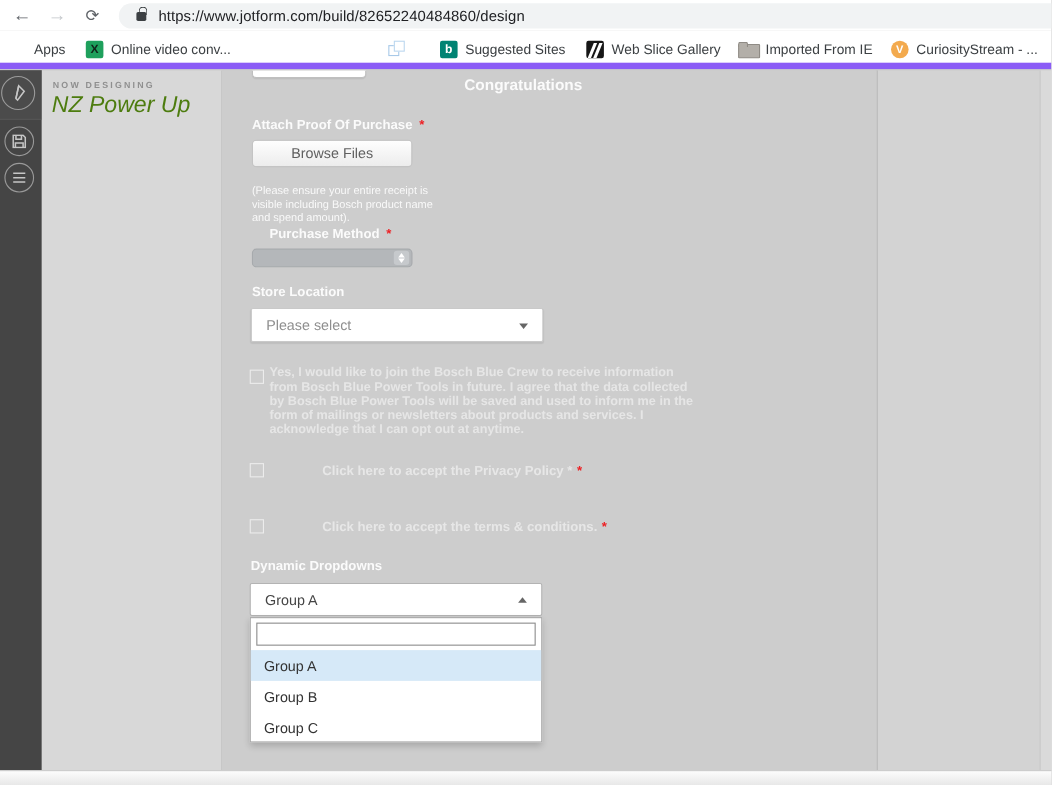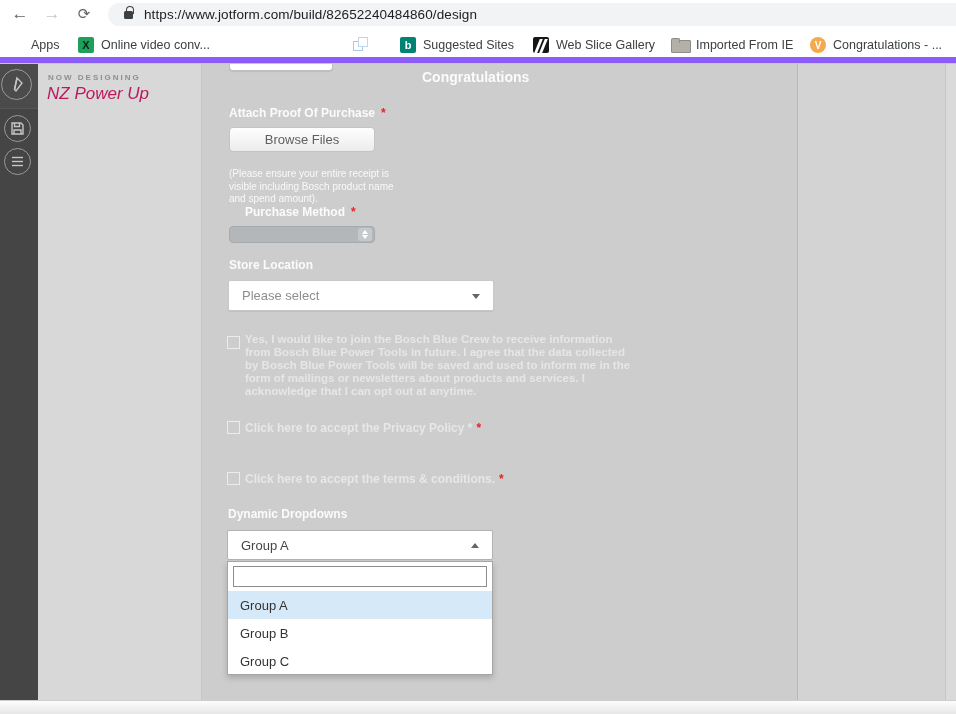--- a/index.html
+++ b/index.html
@@ -59,21 +59,21 @@
                 display:flex; align-items:center; justify-content:center; cursor:pointer; }
   .cb-pen    { left:1px; top:5px;  width:31px; height:31px; }
   .cb-save   { left:4px; top:51px; width:27px; height:27px; }
   .cb-menu   { left:4px; top:84px; width:27px; height:27px; }
   .circle-btn svg { stroke:#c6c6c6; fill:none; stroke-width:1.4; }
 
   .left-panel { position:absolute; left:38px; top:0; width:164px; height:637px; background:#d8d8d8;
                 border-right:1px solid #c6c6c6; }
   .now-designing { position:absolute; left:10px; top:9px; font-size:8px; font-weight:700;
                    letter-spacing:2px; color:#8f8f8f; }
-  .form-name { position:absolute; left:9px; top:20px; font-size:17px; font-style:italic; color:#be185d; }
+  .form-name { position:absolute; left:9px; top:20px; font-size:21px; font-style:italic; color:#4d7c0f; }
 
   .form-canvas { position:absolute; left:203px; top:0; width:593px; height:637px; background:#cdcdcd; }
 
   .partial-input { position:absolute; left:26px; top:0; width:104px; height:7px; background:#fff;
                    border:1px solid #bfbfbf; border-top:none; border-radius:0 0 4px 4px;
                    box-shadow:0 1px 1px rgba(0,0,0,.08); }
   .congrats { position:absolute; left:219px; top:5px; font-size:14px; font-weight:700; color:#fbfbfb; }
 
   .w-label { position:absolute; font-size:12px; font-weight:700; color:#fbfbfb; white-space:nowrap; }
   .req { color:#ed2024; font-weight:700; margin-left:6px; }
@@ -97,21 +97,21 @@
 
   .store-select { position:absolute; left:25px; top:216px; width:266px; height:31px; background:#fff;
                   border:1px solid #c9c9c9; border-radius:2px; box-shadow:0 1px 1px rgba(0,0,0,.07);
                   display:flex; align-items:center; cursor:pointer; }
   .store-select .ph { margin-left:13px; font-size:13px; color:#8e8e8e; }
   .caret-dn { position:absolute; right:13px; top:13px; width:0; height:0;
               border-left:4px solid transparent; border-right:4px solid transparent; border-top:5px solid #666; }
   .caret-up { position:absolute; right:13px; top:12px; width:0; height:0;
               border-left:4px solid transparent; border-right:4px solid transparent; border-bottom:5px solid #666; }
 
-  .faded-row { position:absolute; color:rgba(255,255,255,.52); }
+  .faded-row { position:absolute; color:rgba(255,255,255,.52);margin-left:48px; }
   .chk { position:absolute; width:13px; height:13px; border:1px solid rgba(255,255,255,.62); background:transparent; cursor:pointer; }
   .consent-chk { left:24px; top:272px; }
   .consent-txt { position:absolute; left:42px; top:269px; width:392px; font-size:11.5px; font-weight:700;
                  line-height:13px; color:rgba(255,255,255,.5); }
   .privacy-chk { left:24px; top:357px; }
   .privacy-lbl { left:42px; top:357px; font-size:12px; font-weight:700; }
   .terms-chk   { left:24px; top:408px; }
   .terms-lbl   { left:42px; top:408px; font-size:12px; font-weight:700; }
   .faded-row .req { margin-left:4px; }
 
@@ -180,21 +180,21 @@
     <div class="bm" style="left:533px">
       <span class="ic ic-slice"></span>
       <span class="bm-label">Web Slice Gallery</span>
     </div>
     <div class="bm" style="left:671px">
       <span class="ic ic-folder"></span>
       <span class="bm-label">Imported From IE</span>
     </div>
     <div class="bm" style="left:810px">
       <span class="ic ic-curio">V</span>
-      <span class="bm-label">Congratulations - ...</span>
+      <span class="bm-label">CuriosityStream - ...</span>
     </div>
   </div>
 
   <div class="content">
 
     <div class="dark-sidebar">
       <div class="side-sec-top"></div>
       <div class="circle-btn cb-pen">
         <svg width="17" height="17" viewBox="0 0 17 17">
           <path d="M9 2 L14 7 L8 15 L6.5 13.5 Z"></path>

